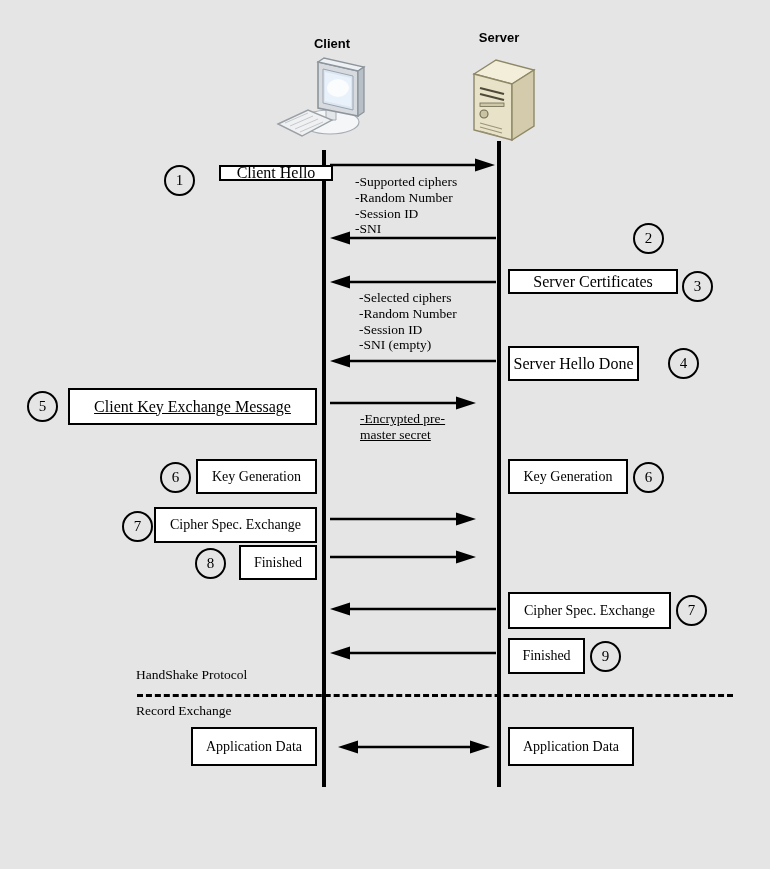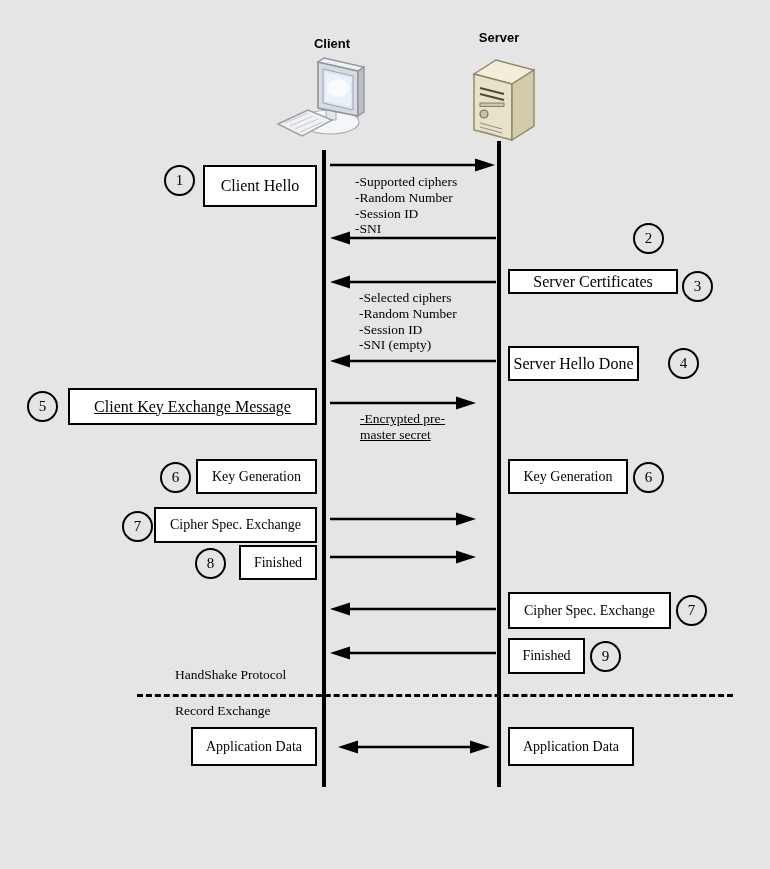--- a/index.html
+++ b/index.html
@@ -83,21 +83,20 @@
     white-space: pre-line;
     text-align: left;
     margin-left: 12px;
   }
 
   
   .zone-label {
     position: absolute;
     font-size: 13.5px;
     white-space: nowrap;
-    margin-left: 39px;
   }
 
   
   .divider {
     position: absolute;
     height: 0;
     border-top: 3px dashed #000000;
   }
 
   
@@ -161,21 +160,21 @@
         <path d="M18 75 L40 81"></path>
         <path d="M18 79 L36 84"></path>
       </g>
     </svg>
   </div>
 
   <div class="lifeline" style="left:322px; top:150px; height:637px;"></div>
   <div class="lifeline" style="left:497px; top:141px; height:646px;"></div>
 
   <div class="step-circle" style="left:164px; top:165px;">1</div>
-  <div class="msg-box" style="left:203px; top:165px; width:114px; height:42px;text-align:center;">Client Hello</div>
+  <div class="msg-box" style="left:219px; top:165px; width:114px; height:16px;text-align:center;">Client Hello</div>
 
   <div class="arrow" style="left:330px; top:158px; width:165px;">
     <svg width="165" height="14" viewBox="0 0 165 14">
       <line x1="0" y1="7" x2="150" y2="7" stroke="#000" stroke-width="2.6"></line>
       <polygon points="165,7 145,0.5 145,13.5" fill="#000"></polygon>
     </svg>
   </div>
   <div class="annotation" style="left:343px; top:174px;">-Supported ciphers
 -Random Number
 -Session ID

